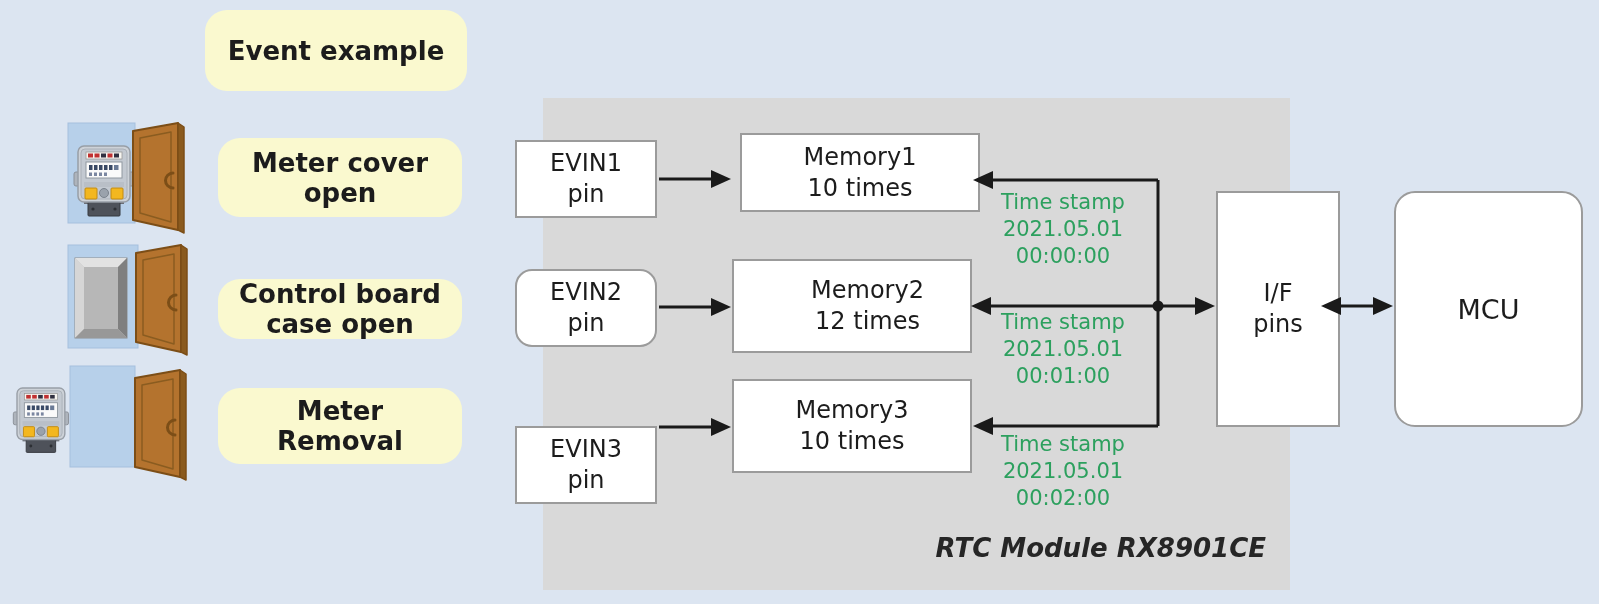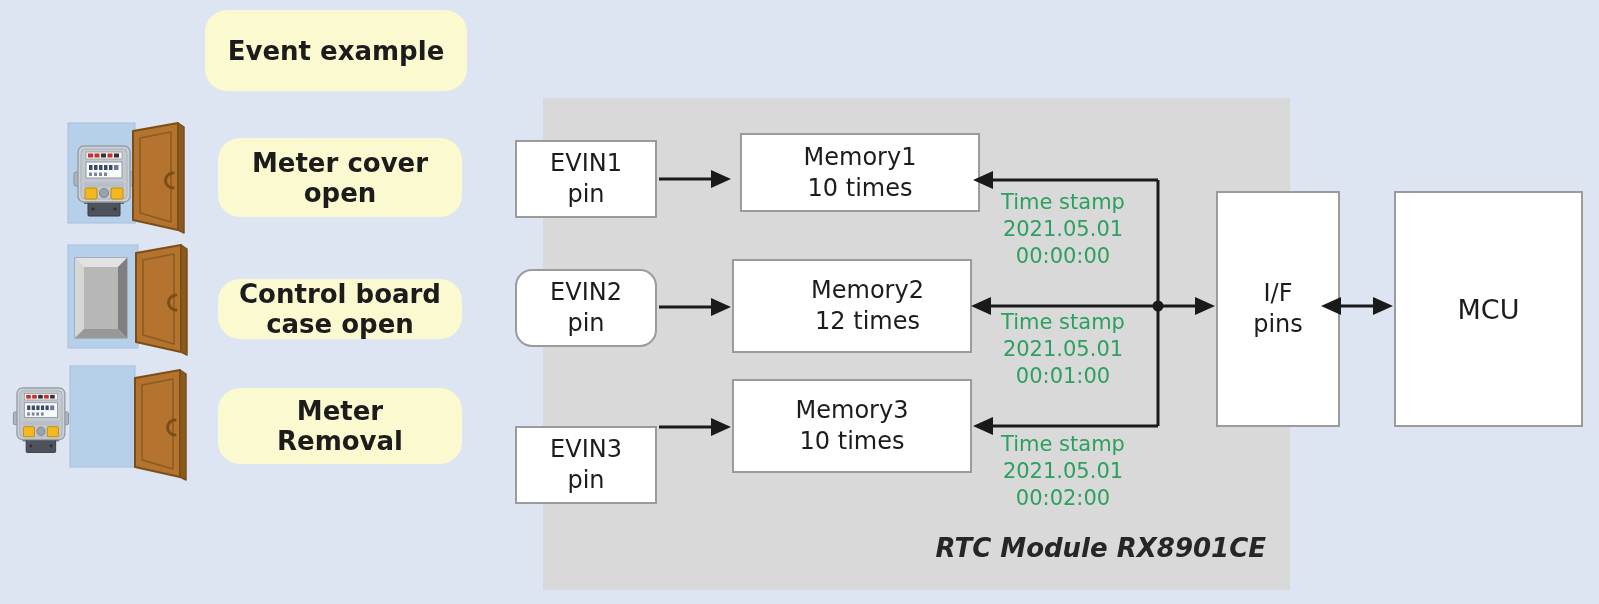--- a/index.html
+++ b/index.html
@@ -30,21 +30,21 @@
   .ybox-ev0{left:218px;top:138px;width:244px;height:79px;}
   .ybox-ev1{left:218px;top:279px;width:244px;height:60px;}
   .ybox-ev2{left:218px;top:388px;width:244px;height:76px;}
   .evin0{left:515px;top:140px;width:142px;height:78px;}
   .evin1{left:515px;top:269px;width:142px;height:78px;border-radius:17px;}
   .evin2{left:515px;top:389px;width:142px;height:78px;margin-top:37px;}
   .mem0{left:732px;top:133px;width:240px;height:79px;margin-left:8px;}
   .mem1{left:732px;top:259px;width:240px;height:94px;padding-left:31px;}
   .mem2{left:732px;top:379px;width:240px;height:94px;}
   .ifbox{left:1216px;top:191px;width:124px;height:236px;}
-  .mcubox{left:1394px;top:191px;width:189px;height:236px;font-size:27px;}
+  .mcubox{left:1394px;top:191px;width:189px;height:236px;font-size:27px;border-radius:21px;}
   .ts{
     position:absolute;width:170px;text-align:center;
     color:var(--timestamp-green,#2CA05E);
     font-size:21px;line-height:27px;
   }
   .ts0{left:978px;top:189px;}
   .ts1{left:978px;top:309px;}
   .ts2{left:978px;top:431px;}
   .module-label{
     position:absolute;left:860px;top:533px;width:406px;height:32px;

